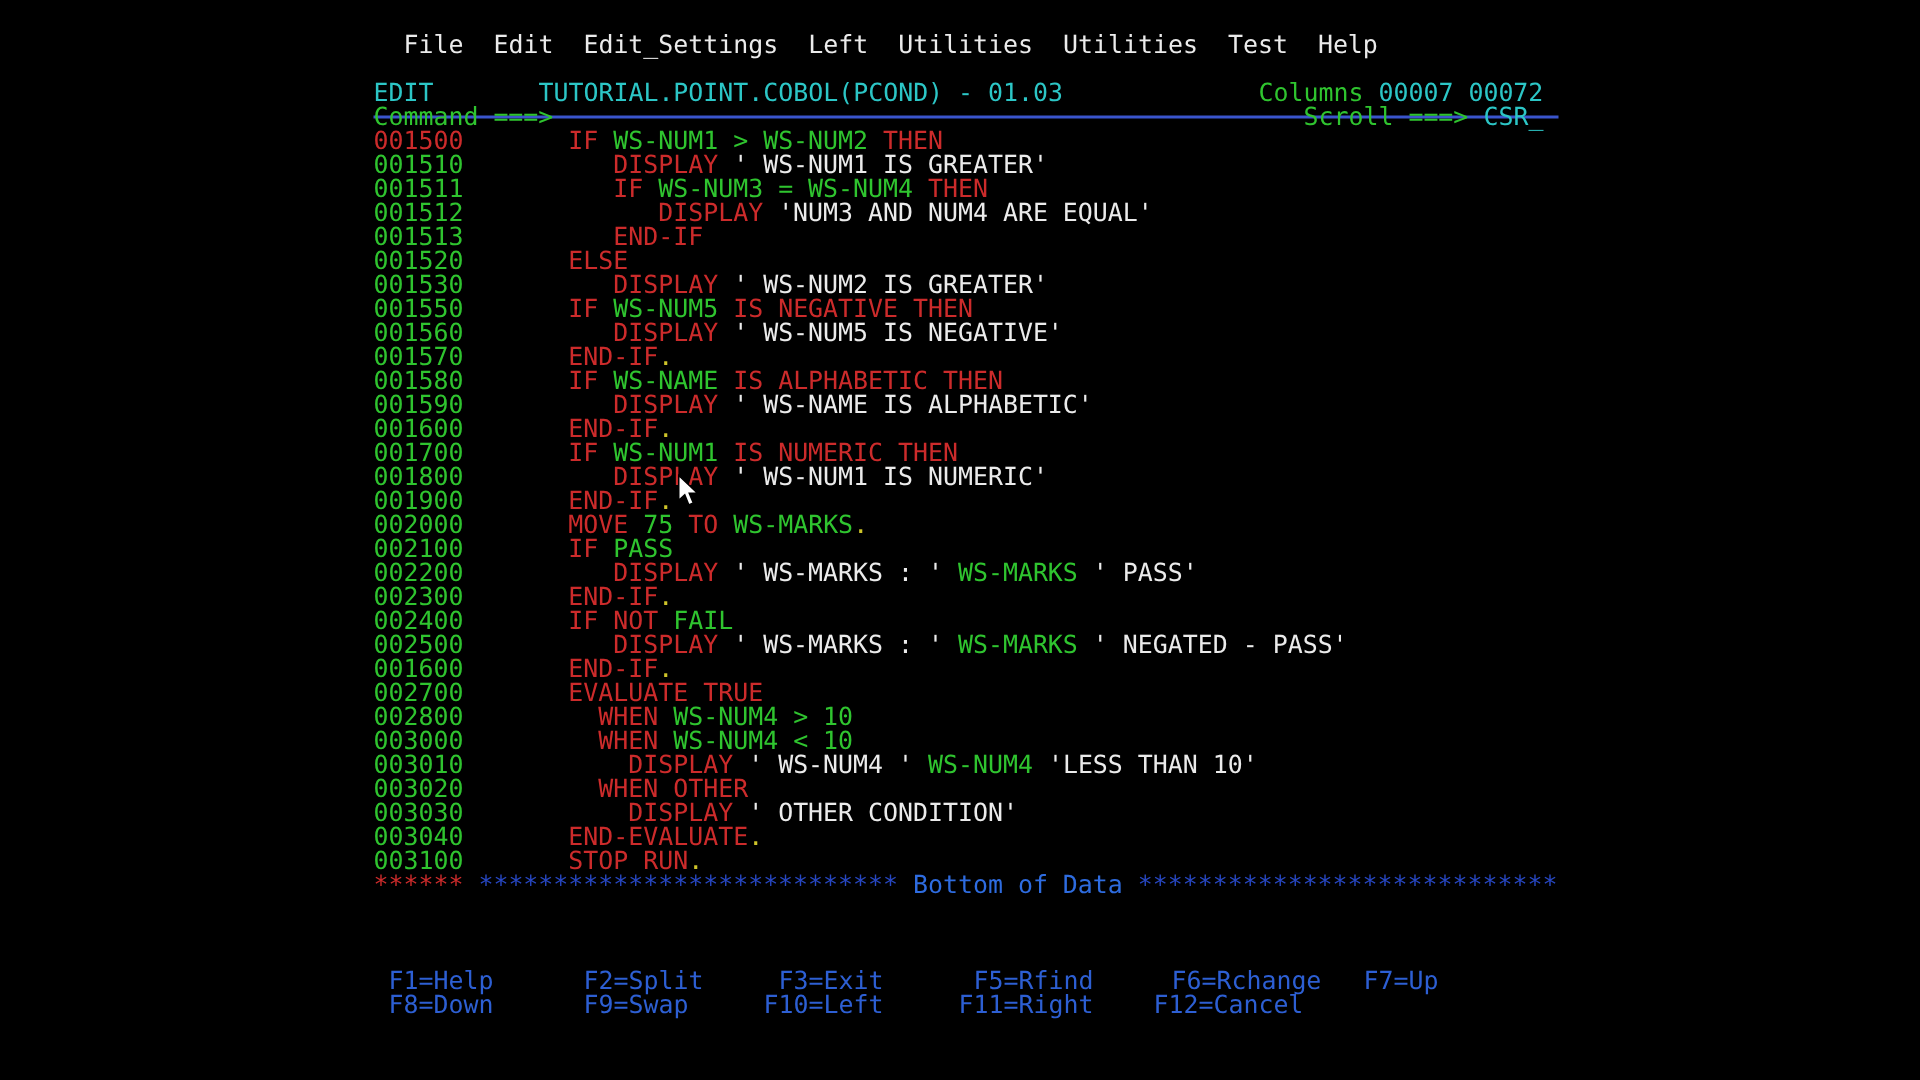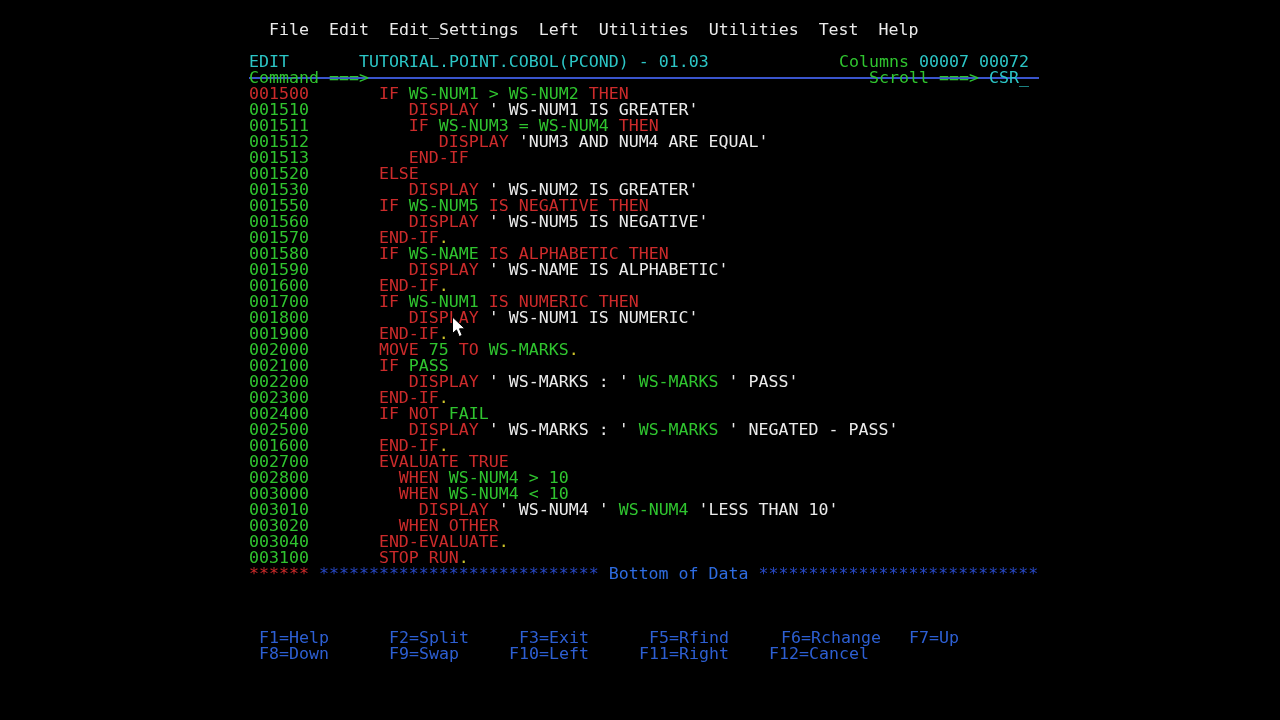--- a/index.html
+++ b/index.html
@@ -72,20 +72,21 @@
       <div class="row"><span class="c-green">002200</span><span class="c-red">          DISPLAY </span><span class="c-white">' WS-MARKS : ' </span><span class="c-green">WS-MARKS </span><span class="c-white">' PASS'</span></div>
       <div class="row"><span class="c-green">002300</span><span class="c-red">       END-IF</span><span class="c-yellow">.</span></div>
       <div class="row"><span class="c-green">002400</span><span class="c-red">       IF NOT </span><span class="c-green">FAIL</span></div>
       <div class="row"><span class="c-green">002500</span><span class="c-red">          DISPLAY </span><span class="c-white">' WS-MARKS : ' </span><span class="c-green">WS-MARKS </span><span class="c-white">' NEGATED - PASS'</span></div>
       <div class="row"><span class="c-green">001600</span><span class="c-red">       END-IF</span><span class="c-yellow">.</span></div>
       <div class="row"><span class="c-green">002700</span><span class="c-red">       EVALUATE TRUE</span></div>
       <div class="row"><span class="c-green">002800</span><span class="c-red">         WHEN </span><span class="c-green">WS-NUM4 &gt; 10</span></div>
       <div class="row"><span class="c-green">003000</span><span class="c-red">         WHEN </span><span class="c-green">WS-NUM4 &lt; 10</span></div>
       <div class="row"><span class="c-green">003010</span><span class="c-red">           DISPLAY </span><span class="c-white">' WS-NUM4 ' </span><span class="c-green">WS-NUM4 </span><span class="c-white">'LESS THAN 10'</span></div>
       <div class="row"><span class="c-green">003020</span><span class="c-red">         WHEN OTHER</span></div>
+      <div class="row"><span class="c-green">003030</span><span class="c-red">           DISPLAY </span><span class="c-white">' OTHER CONDITION'</span></div>
       <div class="row"><span class="c-green">003040</span><span class="c-red">       END-EVALUATE</span><span class="c-yellow">.</span></div>
       <div class="row"><span class="c-green">003100</span><span class="c-red">       STOP RUN</span><span class="c-yellow">.</span></div>
     </div>
 
   <div class="row"><span class="c-red">******</span><span class="c-blue"> ****************************</span><span class="c-blue_bright"> Bottom of Data </span><span class="c-blue">****************************</span></div>
 
   <div class="row"></div>
   <div class="row"></div>
   <div class="row"></div>
 

